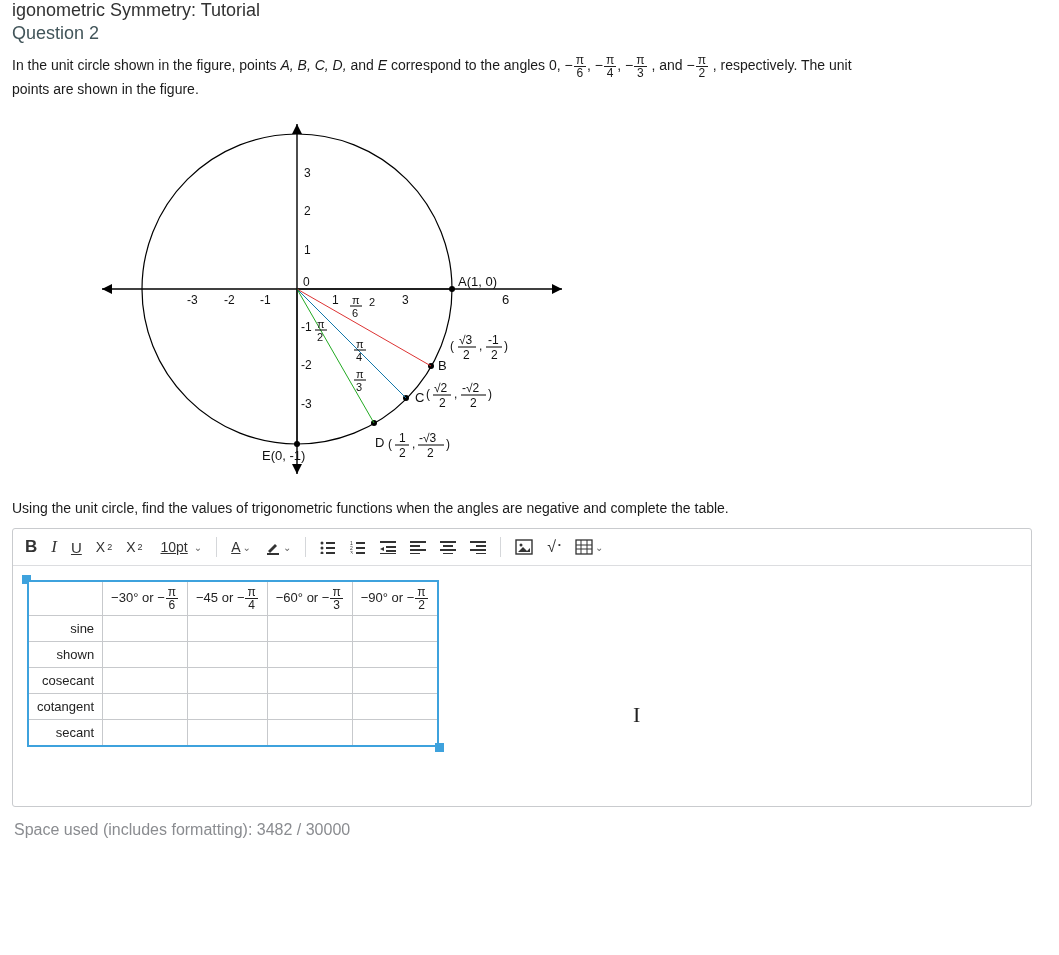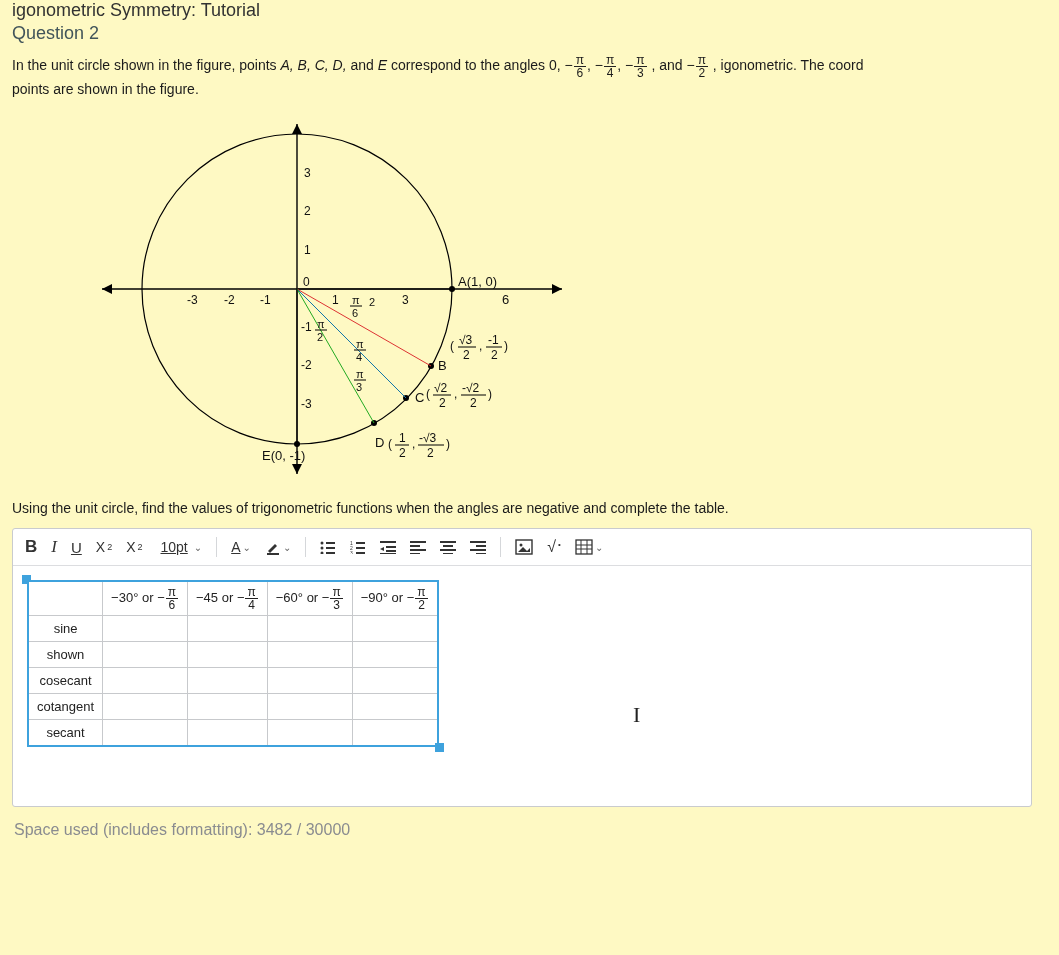--- a/index.html
+++ b/index.html
@@ -6,21 +6,21 @@
   body {
     font-family: Arial, Helvetica, sans-serif;
     background: #e0e2e5;
     color: #222;
     width: 1059px;
     height: 955px;
     overflow: hidden;
     position: relative;
   }
   .page {
-    background: #fef9c3;
+    background: #ffffff;
     padding: 0 12px 12px 12px;
     min-height: 955px;
   }
   .crumb {
     font-size: 18px;
     color: #323232;
     padding: 0 0 2px 0;
   }
   .qlabel {
     font-size: 18px;
@@ -90,21 +90,21 @@
   .answer-table {
     border-collapse: collapse;
     font-size: 13px;
     color: #222;
     border: 2px solid #3ea2dd;
     position: relative;
   }
   .answer-table td, .answer-table th {
     border: 1px solid #c7c9cc;
     padding: 4px 8px;
-    text-align: center;
+    text-align: right;
     font-weight: normal;
     background: #fff;
     height: 26px;
     vertical-align: middle;
   }
   .answer-table thead td { text-align:center; vertical-align:middle; }
   .handle-tl, .handle-br {
     width: 9px; height: 9px; background:#3ea2dd; position:absolute;
   }
   .space-used {
@@ -136,21 +136,21 @@
     <span>In the unit circle shown in the figure, points </span>
     <i>A, B, C, D,</i>
     <span> and </span>
     <i>E</i>
     <span> correspond to the angles 0, </span>
     −<span class="frac"><span class="num">π</span><span class="den">6</span></span>,
     −<span class="frac"><span class="num">π</span><span class="den">4</span></span>,
     −<span class="frac"><span class="num">π</span><span class="den">3</span></span>
     <span>, and </span>
     −<span class="frac"><span class="num">π</span><span class="den">2</span></span>
-    <span>, igonometric. The coord</span>
+    <span>, respectively. The unit</span>
     <br>
     <span>points are shown in the figure.</span>
   </div>
 
   <div class="figure">
     <svg viewBox="0 0 520 370" width="520" height="370">
 
       <line x1="30" y1="175" x2="490" y2="175" stroke="#000" stroke-width="1.4"></line>
       <polygon points="490,175 480,170 480,180" fill="#000"></polygon>
       <polygon points="30,175 40,170 40,180" fill="#000"></polygon>

